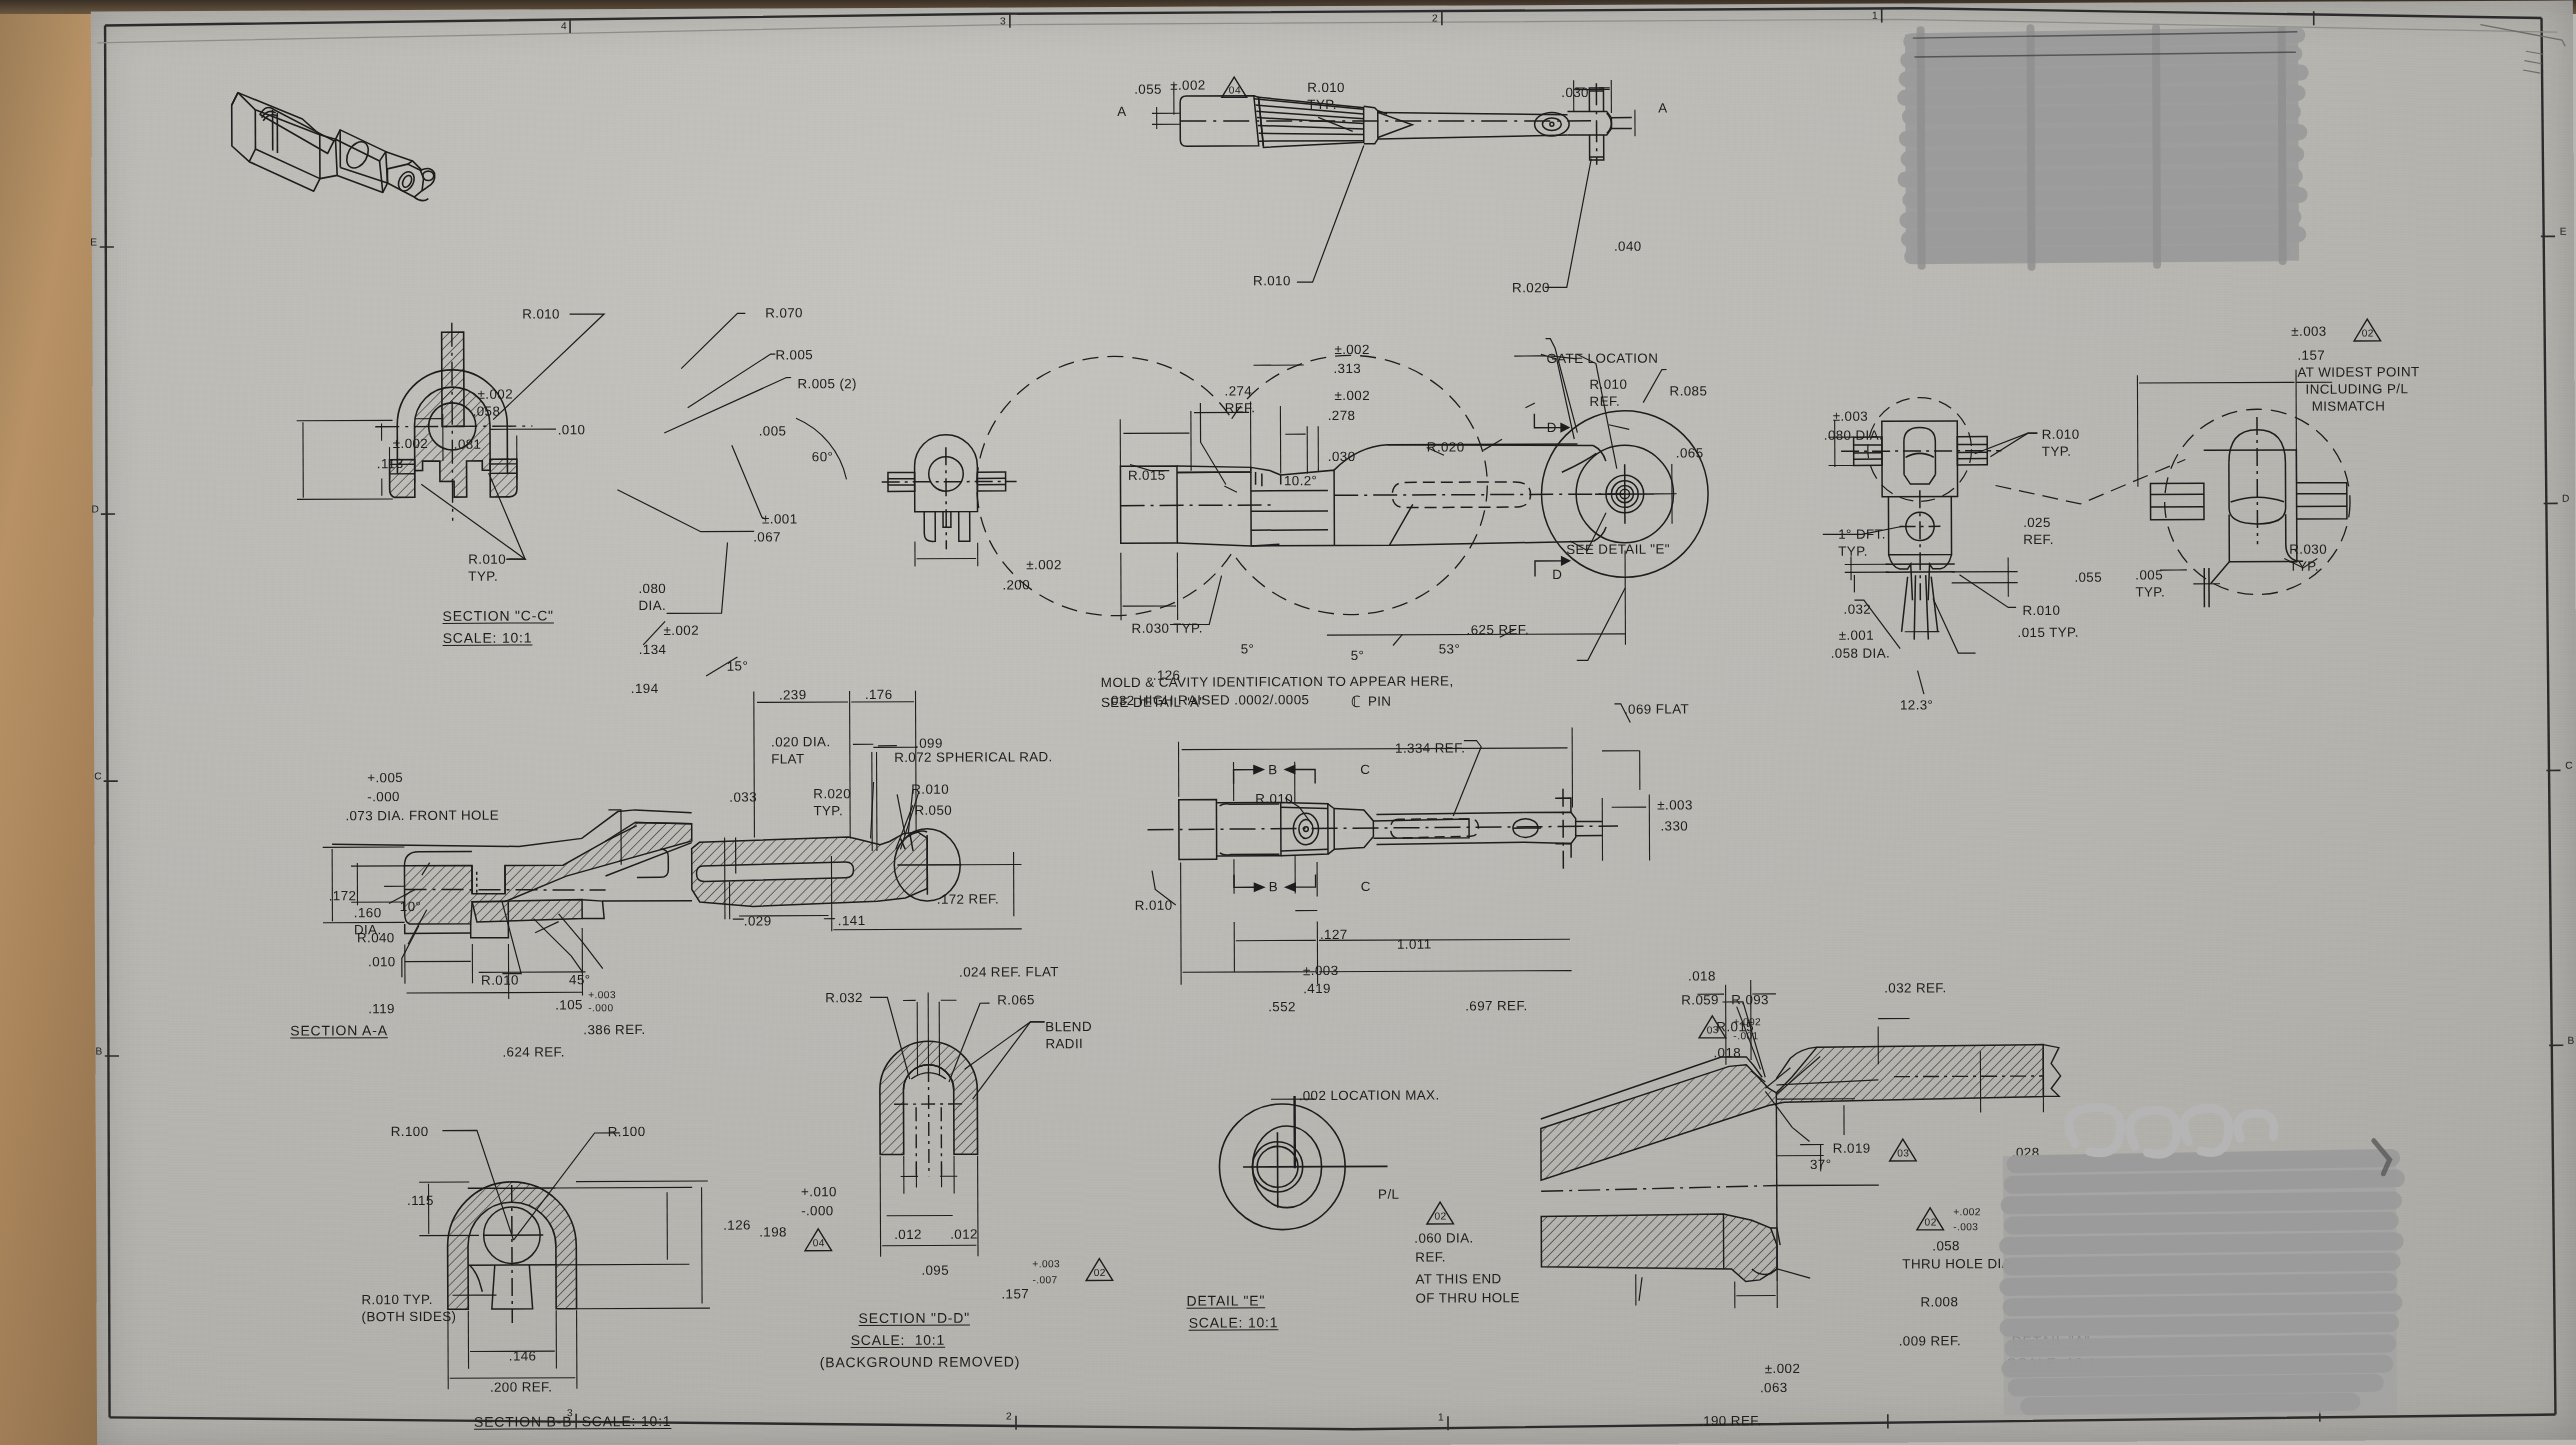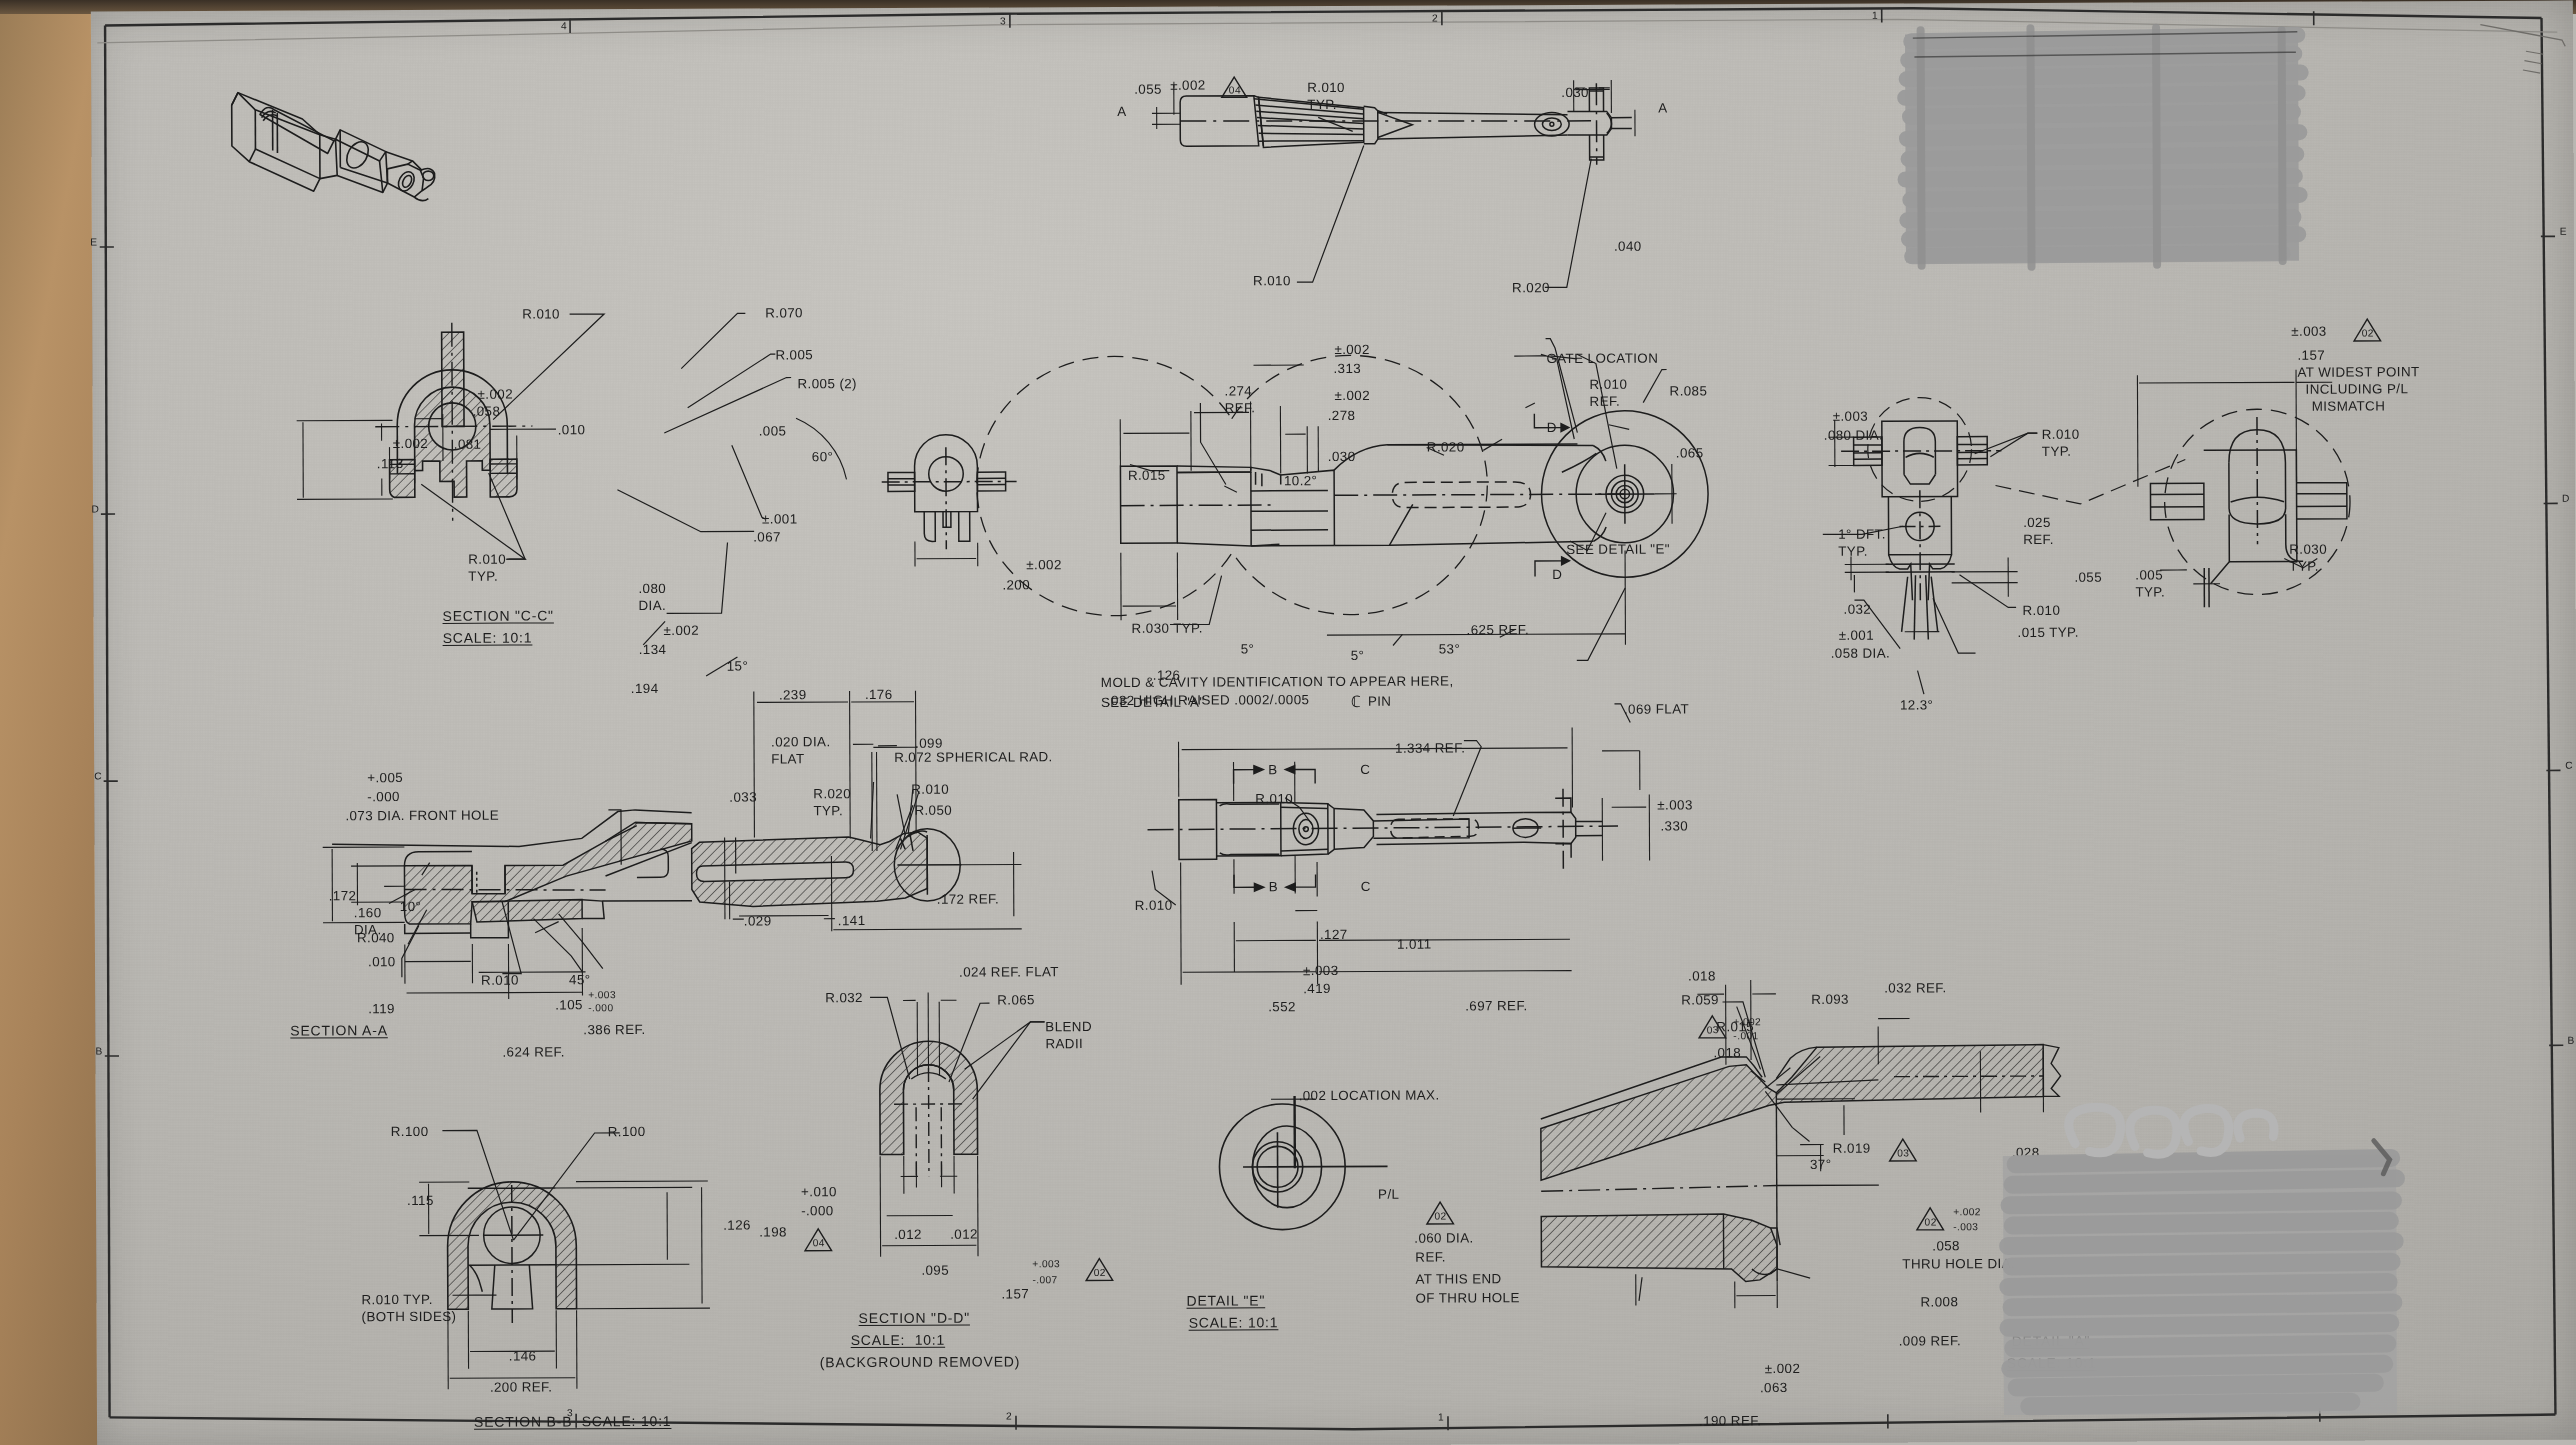--- a/index.html
+++ b/index.html
@@ -964,21 +964,21 @@
         <line x1="300" y1="286" x2="360" y2="286"></line>
         <line x1="356" y1="272" x2="356" y2="306"></line>
         <line x1="246" y1="446" x2="246" y2="480"></line>
         <line x1="300" y1="446" x2="300" y2="480"></line>
         <line x1="248" y1="464" x2="298" y2="464"></line>
         <line x1="120" y1="436" x2="120" y2="476"></line>
       </g>
     </svg>
     <div class="t" style="left:1593px;top:964px;">.018</div>
     <div class="t" style="left:1586px;top:988px;">R.059</div>
-    <div class="t" style="left:1716px;top:988px;">R.093</div>
+    <div class="t" style="left:1636px;top:988px;">R.093</div>
     <div class="t" style="left:1789px;top:977px;">.032 REF.</div>
     <div class="tribox" style="left:1602px;top:1010px;width:30px;height:25px;">
       <svg class="vec" style="left:0;top:0;width:30px;height:25px" viewBox="0 0 38 32">
           <polygon points="19,2 36,30 2,30" fill="none" stroke="#1d1d1d" stroke-width="1.4"></polygon>
         </svg>
       <span class="t xs" style="left:9.4px;top:10.2px;">03</span>
     </div>
     <div class="t xs" style="left:1638px;top:1012px;">+.002</div>
     <div class="t xs" style="left:1638px;top:1026px;">-.001</div>
     <div class="t" style="left:1618px;top:1041px;">.018</div>

